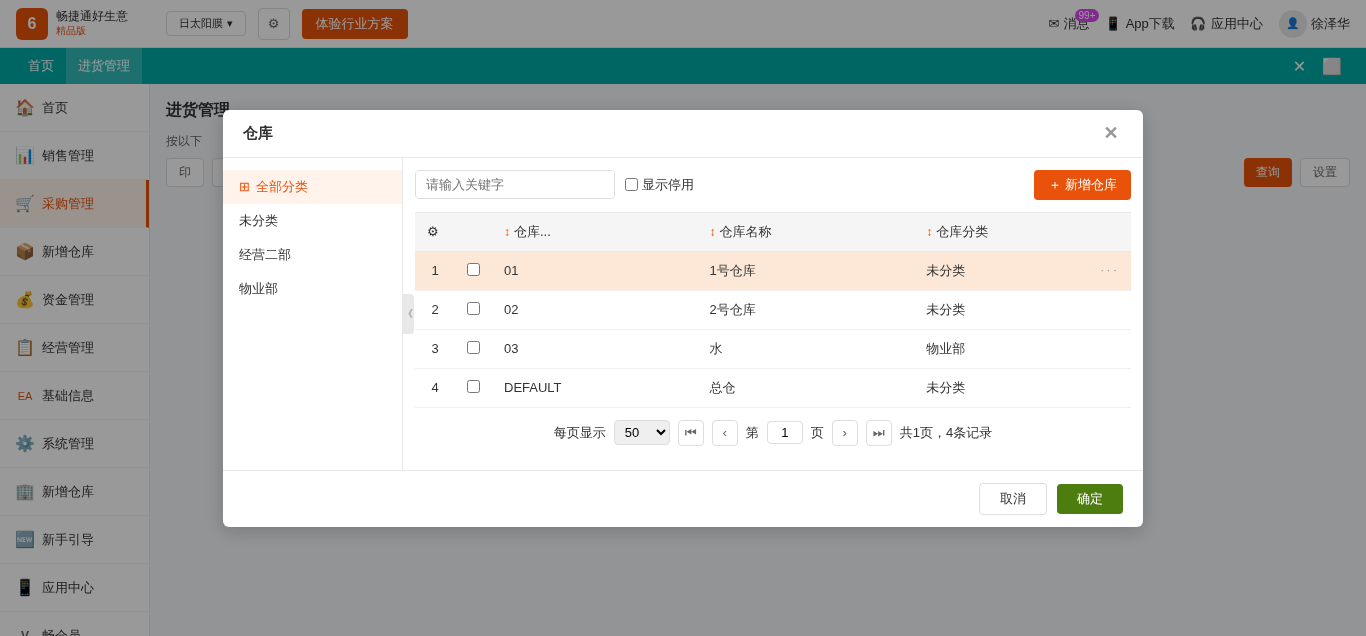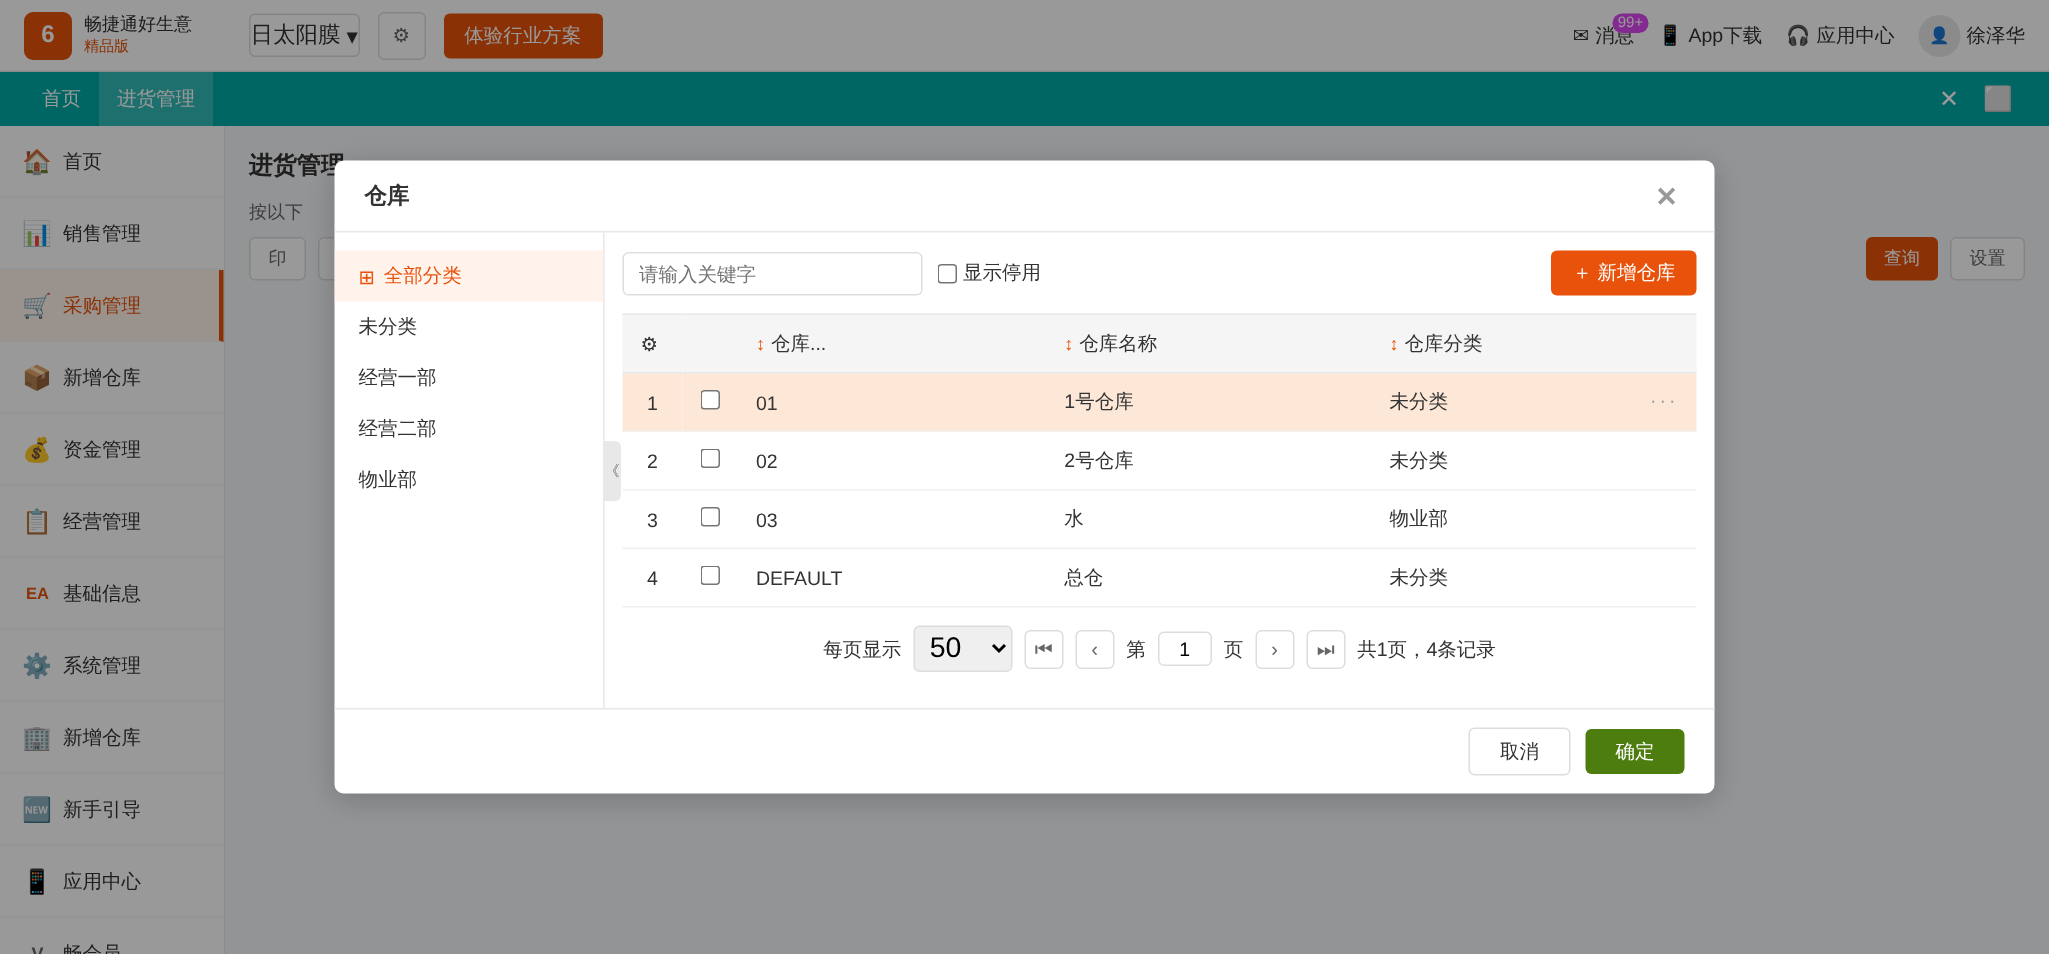--- a/index.html
+++ b/index.html
@@ -32,22 +32,22 @@
     .logo-text { font-size: 12px; color: #333; line-height: 1.3; }
     .logo-badge { font-size: 10px; color: #e8520a; }
     .header-middle {
       flex: 1;
       display: flex;
       align-items: center;
       gap: 12px;
     }
     .company-selector {
       display: flex; align-items: center; gap: 4px;
-      padding: 4px 0; border: 1px solid #ddd; border-radius: 4px;
-      cursor: pointer; font-size: 15px; color: #333;
+      padding: 4px 12px; border: 1px solid #ddd; border-radius: 4px;
+      cursor: pointer; font-size: 11px; color: #333;
     }
     .header-gear {
       width: 32px; height: 32px; display: flex; align-items: center; justify-content: center;
       border: 1px solid #ddd; border-radius: 4px; cursor: pointer; color: #666;
     }
     .trial-btn {
       background: #e8520a; color: #fff; border: none;
       padding: 6px 14px; border-radius: 4px; cursor: pointer; font-size: 13px;
     }
     .header-right {
@@ -242,21 +242,21 @@
     .col-sort-icon { color: #e8520a; margin-right: 4px; font-size: 12px; }
 
     
     .pagination {
       display: flex; align-items: center; justify-content: center;
       gap: 8px; padding: 12px 0;
       font-size: 13px; color: #333;
       margin-top: auto;
     }
     .pagination-select {
-      border: 1px solid #ddd; border-radius: 4px; padding: 3px 6px; font-size: 19px;
+      border: 1px solid #ddd; border-radius: 4px; padding: 3px 6px; font-size: 13px;
     }
     .page-nav-btn {
       width: 26px; height: 26px; border: 1px solid #ddd; border-radius: 4px;
       display: flex; align-items: center; justify-content: center;
       cursor: pointer; color: #666; background: #fff;
     }
     .page-input {
       width: 36px; border: 1px solid #ddd; border-radius: 4px;
       padding: 3px 6px; text-align: center; font-size: 13px;
     }
@@ -358,21 +358,21 @@
     </div>
     <div class="sidebar-item">
       <span class="sidebar-item-icon">💰</span>
       <span>资金管理</span>
     </div>
     <div class="sidebar-item">
       <span class="sidebar-item-icon">📋</span>
       <span>经营管理</span>
     </div>
     <div class="sidebar-item">
-      <span class="sidebar-item-icon" style="font-size:11px;font-weight:bold;color:#e8520a;">EA</span>
+      <span class="sidebar-item-icon" style="font-size:11px;font-weight:normal;color:#e8520a;">EA</span>
       <span>基础信息</span>
     </div>
     <div class="sidebar-item">
       <span class="sidebar-item-icon">⚙️</span>
       <span>系统管理</span>
     </div>
     <div class="sidebar-item">
       <span class="sidebar-item-icon">🏢</span>
       <span>新增仓库</span>
     </div>
@@ -413,23 +413,20 @@
 
     <div class="modal-body">
 
       <div class="tree-panel">
         <div class="tree-item active">
           <span style="color:#e8520a;">⊞</span>
           <span>全部分类</span>
         </div>
         <div class="tree-item">
           <span>未分类</span>
-        </div>
-        <div class="tree-item">
-          <span>经营一部</span>
         </div>
         <div class="tree-item">
           <span>经营二部</span>
         </div>
         <div class="tree-item">
           <span>物业部</span>
         </div>
         <div class="tree-panel-toggle">《</div>
       </div>
 

